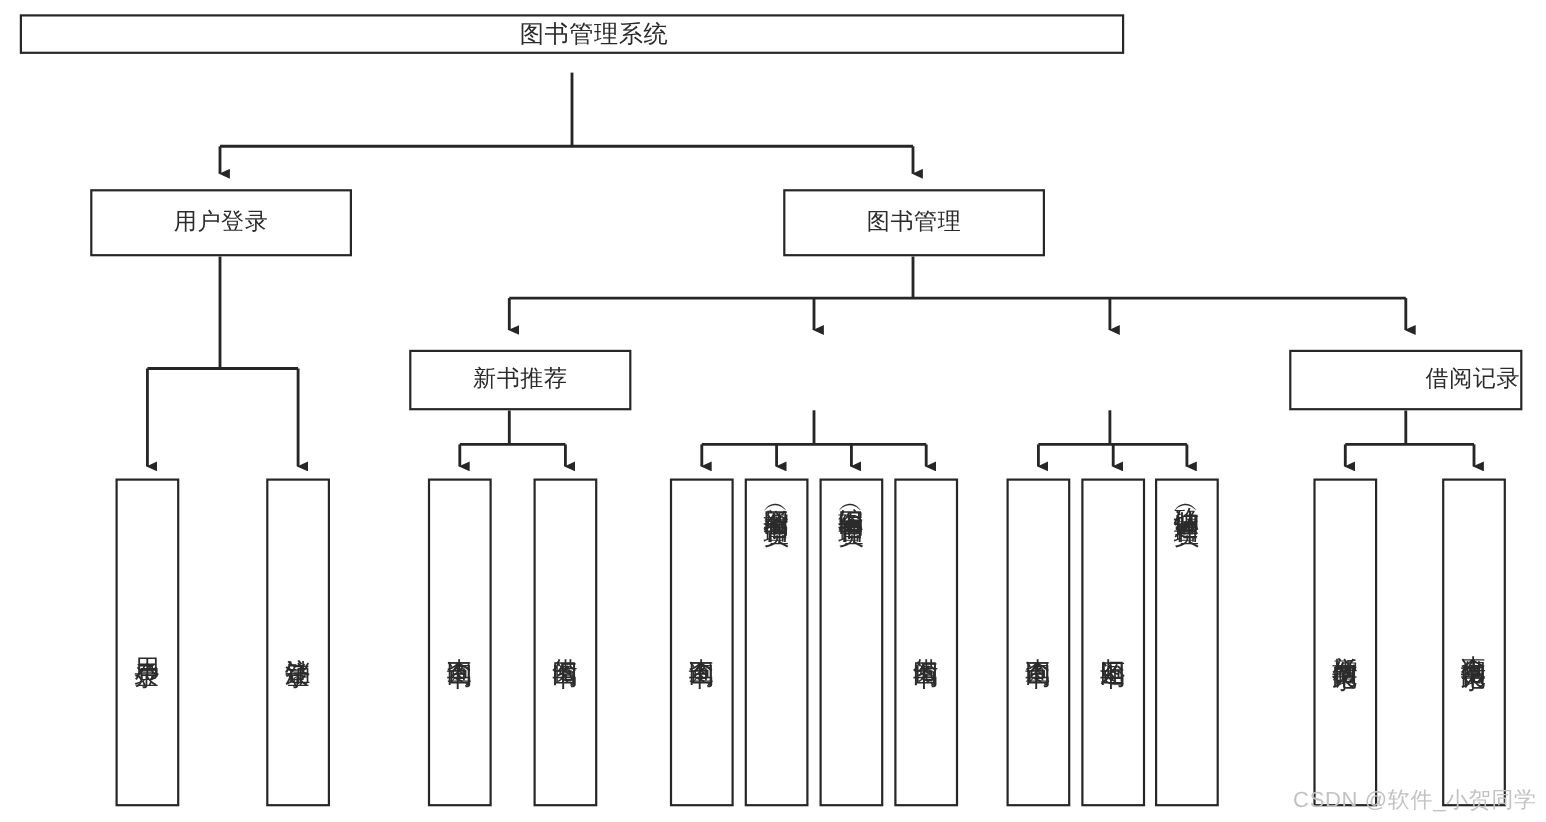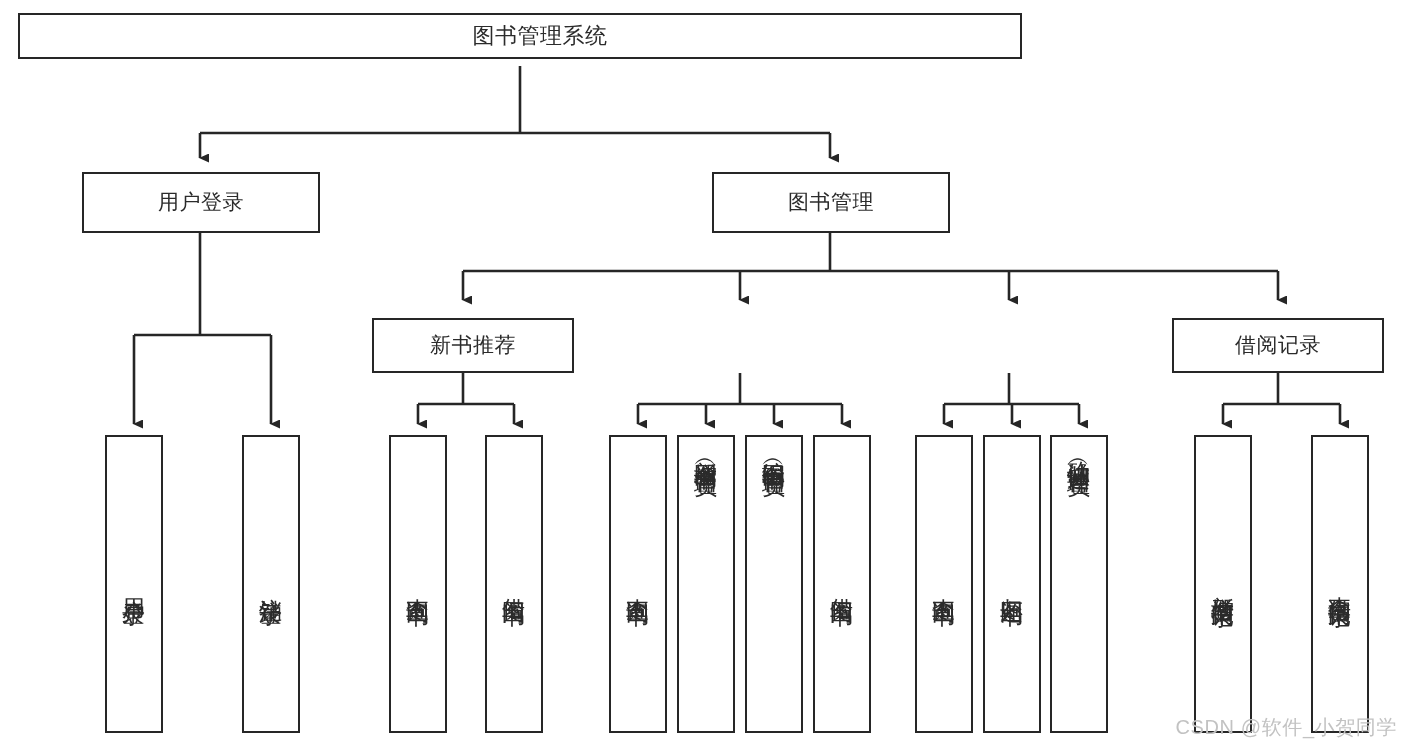--- a/index.html
+++ b/index.html
@@ -132,35 +132,35 @@
       <path d="M1012,404 L1012,424" marker-end="url(#arrowhead)"></path>
       <path d="M1079,404 L1079,424" marker-end="url(#arrowhead)"></path>
 
       <path d="M1278,373 L1278,404"></path>
       <path d="M1223,404 L1340,404"></path>
       <path d="M1223,404 L1223,424" marker-end="url(#arrowhead)"></path>
       <path d="M1340,404 L1340,424" marker-end="url(#arrowhead)"></path>
     </g>
   </svg>
 
-  <div class="node horiz root" style="left:18px; top:13px; width:1004px; height:46px;padding-left:40px;">
+  <div class="node horiz root" style="left:18px; top:13px; width:1004px; height:36px;padding-left:40px;">
     <span class="node-label">图书管理系统</span>
   </div>
 
   <div class="node horiz" style="left:82px; top:172px; width:238px; height:61px;">
     <span class="node-label">用户登录</span>
   </div>
   <div class="node horiz" style="left:712px; top:172px; width:238px; height:61px;justify-content:center;">
     <span class="node-label">图书管理</span>
   </div>
 
   <div class="node horiz" style="left:362px; top:318px; width:202px; height:55px;margin-left:10px;">
     <span class="node-label">新书推荐</span>
   </div>
-  <div class="node horiz" style="left:1172px; top:318px; width:212px; height:55px;">
+  <div class="node horiz" style="left:1172px; top:318px; width:212px; height:55px;justify-content:flex-end;">
     <span class="node-label">借阅记录</span>
   </div>
 
   <div class="node vert centered" style="left:105px; top:435px; width:58px; height:298px;">
     <span class="node-label">用户登录</span>
   </div>
   <div class="node vert centered" style="left:242px; top:435px; width:58px; height:298px;">
     <span class="node-label">注销登录</span>
   </div>
 

